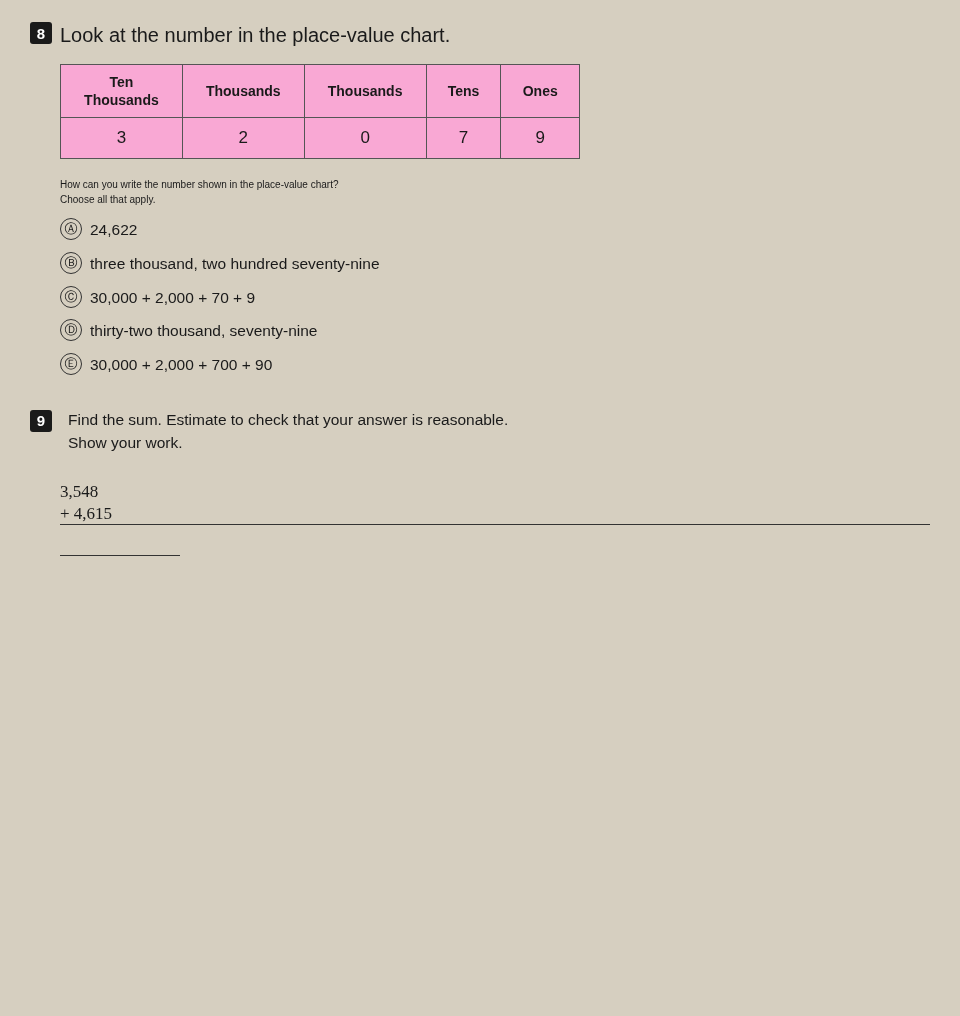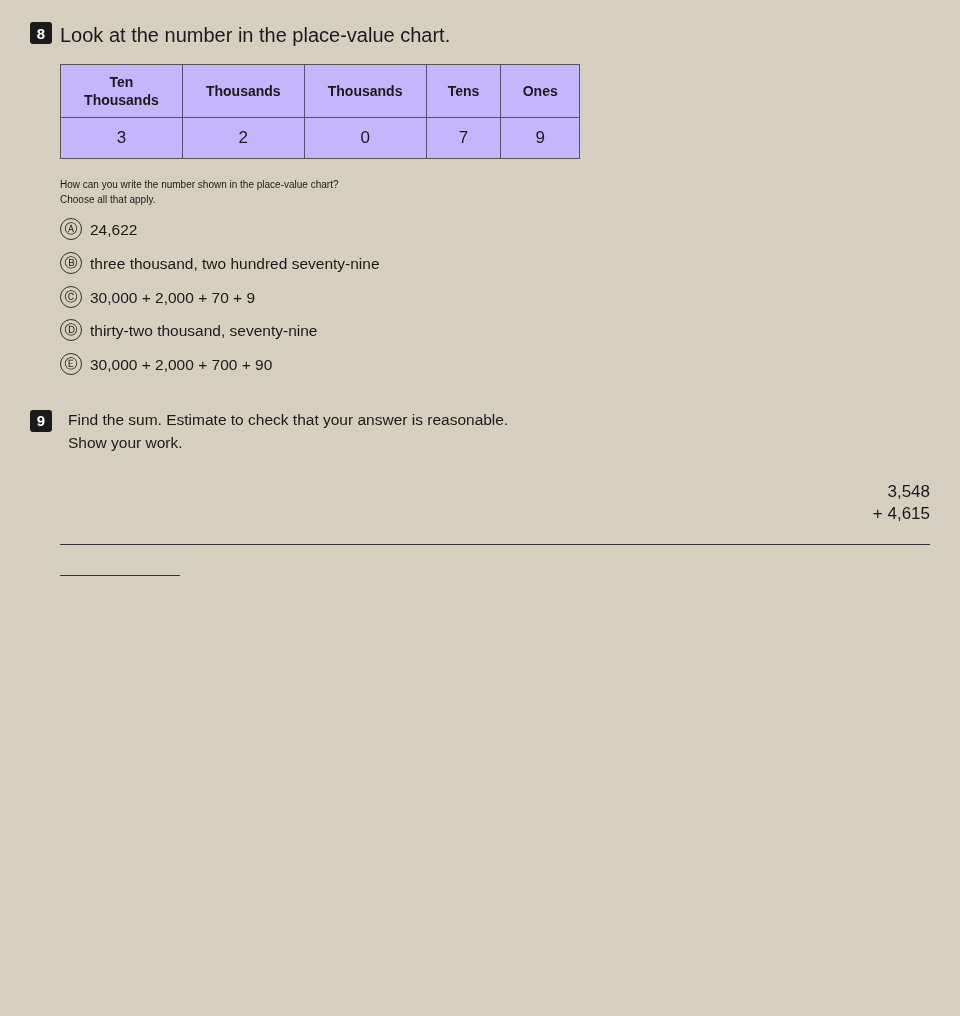--- a/index.html
+++ b/index.html
@@ -42,21 +42,21 @@
 
     .question-text {
       font-size: 20px;
       line-height: 1.5;
     }
 
     
     .place-value-table {
       border-collapse: collapse;
       margin: 0 0 18px 30px;
-      background: #c4b5fd;
+      background: #f9a8d4;
       min-width: 520px;
     }
 
     .place-value-table th,
     .place-value-table td {
       border: 1.5px solid #555;
       padding: 8px 18px;
       text-align: center;
       font-size: 15px;
     }
@@ -115,33 +115,32 @@
     
     .q9-text {
       font-size: 15.5px;
       line-height: 1.5;
       margin-left: 8px;
     }
 
     .addition-problem {
       margin: 28px 0 10px 30px;
       font-size: 17px;
-      font-family: Liberation Sans, sans-serif;
-      text-align: right;
+      font-family: Liberation Serif, serif;
     }
 
     .addition-problem .num1 {
       display: block;
       margin-bottom: 2px;
     }
 
     .addition-problem .num2 {
       display: block;
       border-bottom: 1.5px solid #333;
-      padding-bottom: 20px;
+      padding-bottom: 0;
     }
 
     .answer-line {
       display: block;
       width: 120px;
       border-bottom: 1.5px solid #333;
       margin: 30px 0 0 30px;
     }
   </style>
 </head>

